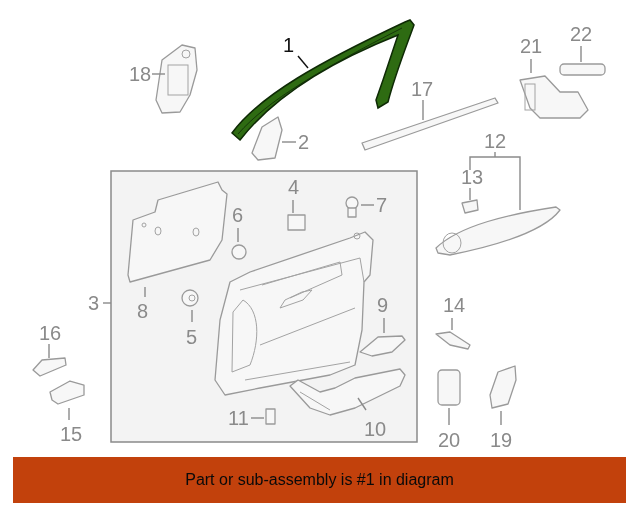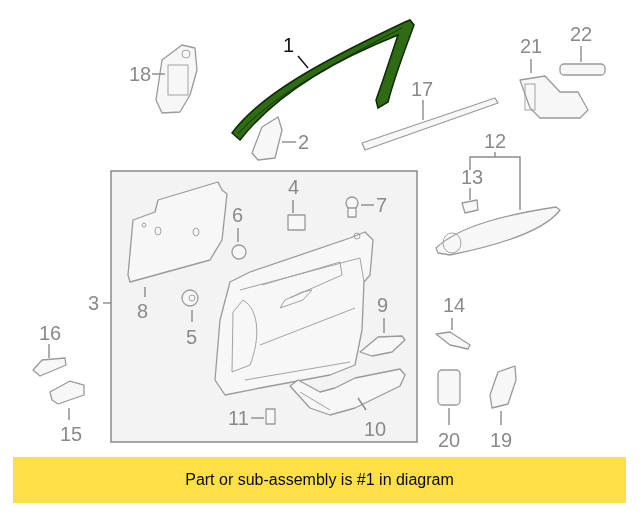--- a/index.html
+++ b/index.html
@@ -5,21 +5,21 @@
   html, body { margin: 0; padding: 0; background: #ffffff; }
   body { width: 640px; height: 512px; position: relative; overflow: hidden; font-family: "Liberation Sans", sans-serif; }
   #diagram { position: absolute; left: 0; top: 0; width: 640px; height: 455px; }
   .callout { font-family: "Liberation Sans", sans-serif; font-size: 20px; fill: #8a8a8a; }
   .callout-main { fill: #111111; }
   .part { fill: #f7f7f7; stroke: #9a9a9a; stroke-width: 1.3; stroke-linejoin: round; }
   .part-detail { fill: none; stroke: #a3a3a3; stroke-width: 1; }
   .leader { stroke: #8a8a8a; stroke-width: 1.4; fill: none; }
   .banner {
     position: absolute; left: 13px; top: 457px; width: 613px; height: 46px;
-    background: #fde047; color: #0a0a0a; text-align: center;
+    background: #c2410c; color: #0a0a0a; text-align: center;
     font-family: "Liberation Sans", sans-serif; font-size: 16px; line-height: 18px;
     display: flex; flex-direction: column; justify-content: center;
   }
 </style>
 </head>
 <body>
 
 <svg id="diagram" viewBox="0 0 640 455" xmlns="http://www.w3.org/2000/svg">
 
   <g>

